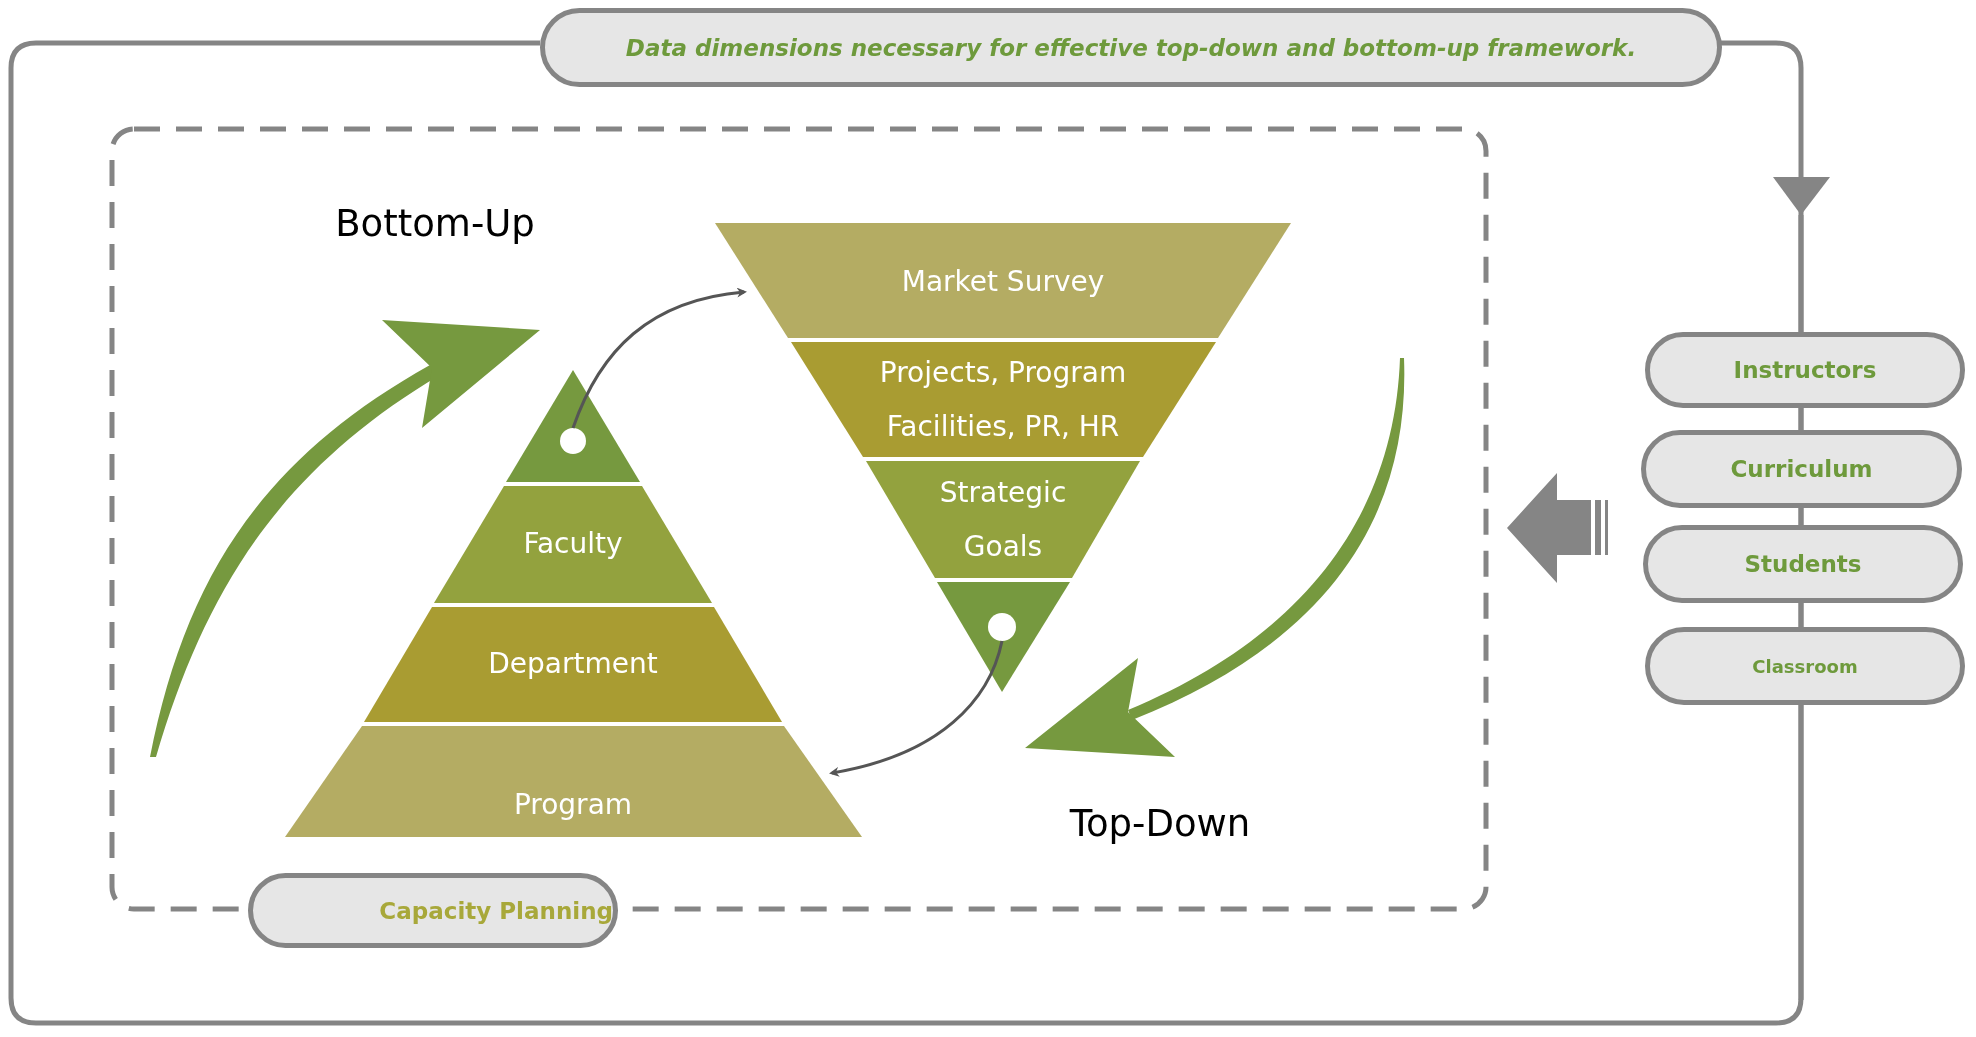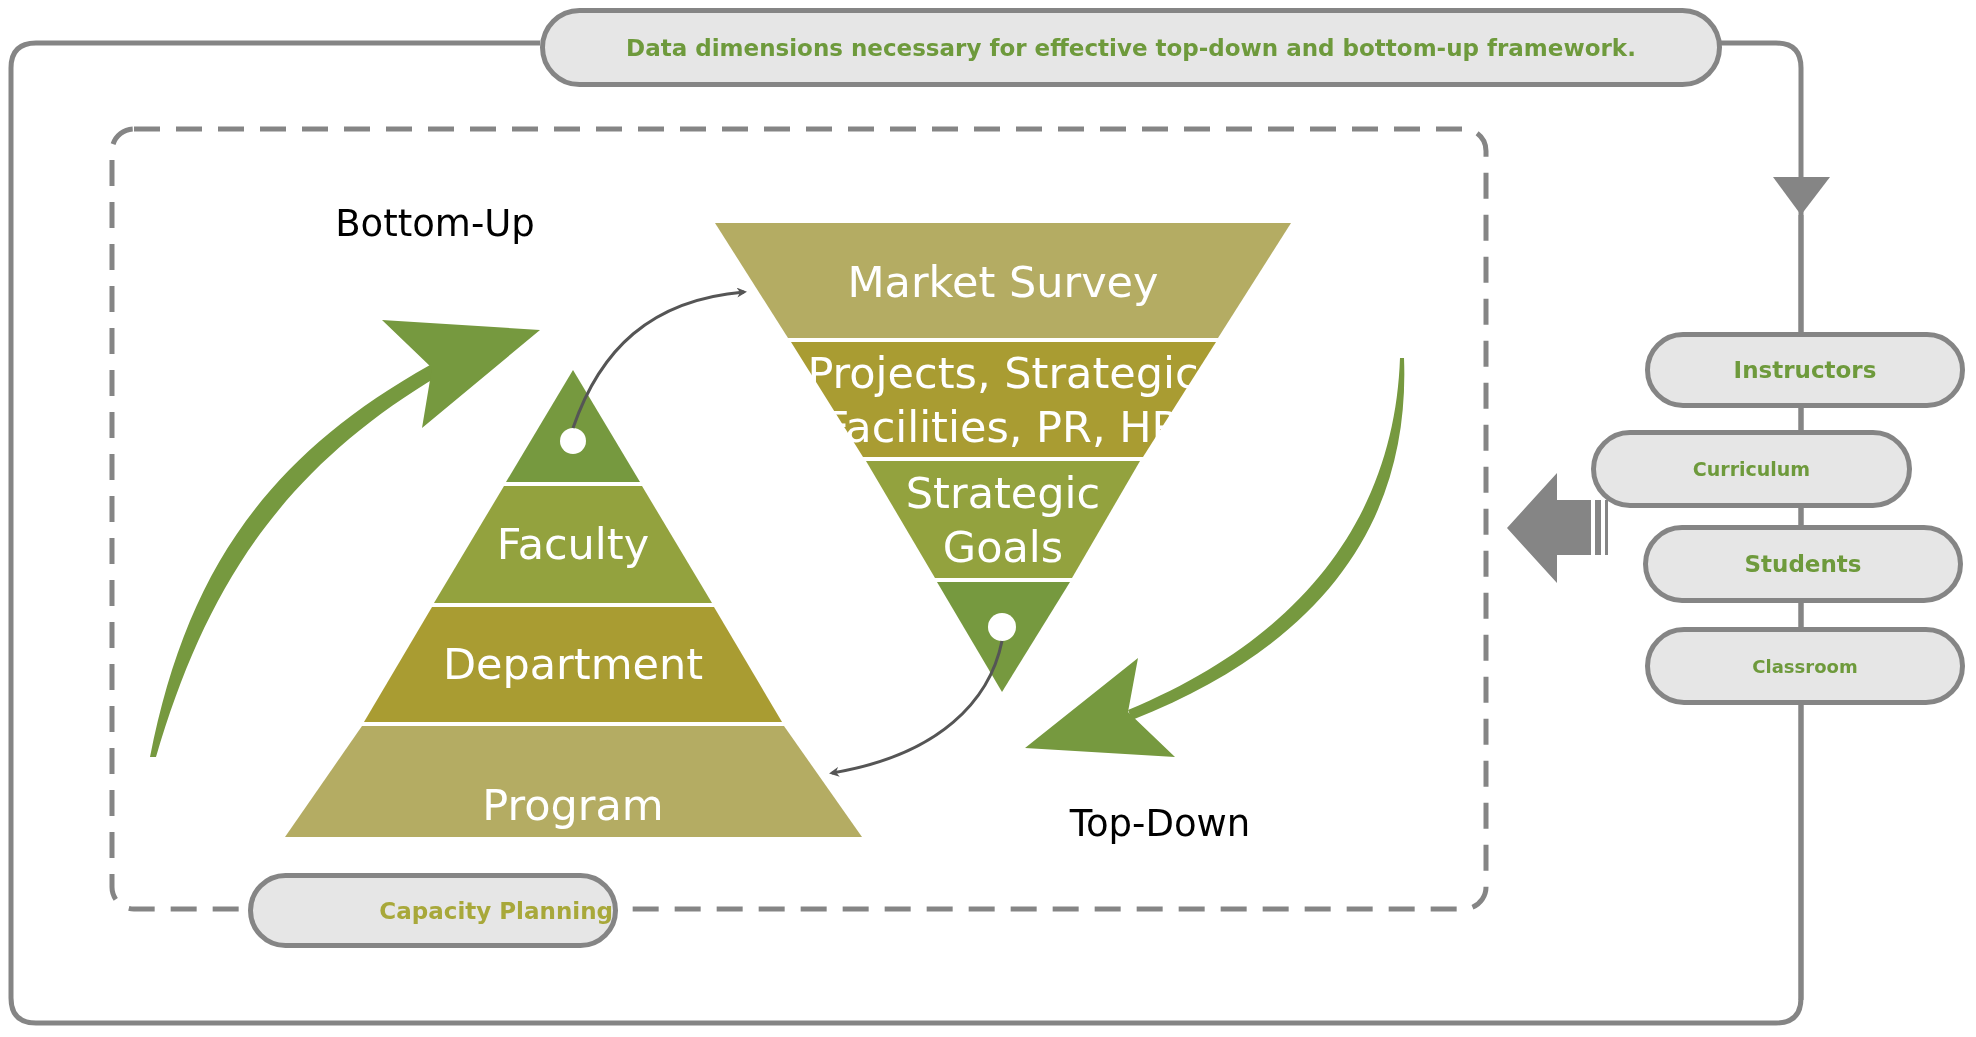--- a/index.html
+++ b/index.html
@@ -1,20 +1,20 @@
 <!DOCTYPE html>
 <html><head>
 <meta charset="utf-8">
 <style>
   html, body { margin: 0; padding: 0; background: #ffffff; }
   body { width: 1976px; height: 1037px; position: relative; overflow: hidden; font-family: "Liberation Sans", sans-serif; }
   #canvas { position: absolute; left: 0; top: 0; width: 1976px; height: 1037px; }
   .lbl { position: absolute; display: flex; align-items: center; justify-content: center; text-align: center; }
   .pill { position: absolute; box-sizing: border-box; background: #e6e6e6; border: 5px solid #858585; border-radius: 40px; display: flex; align-items: center; justify-content: center; font-family: "DejaVu Sans", sans-serif; font-weight: bold; color: #6e9a3c; }
-  .band-text { color: #ffffff; font-family: "DejaVu Sans", sans-serif; font-size: 43px; line-height: 54px; }
+  .band-text { color: #ffffff; font-family: "DejaVu Sans", sans-serif; font-size: 28px; line-height: 54px; }
   .heading { color: #000000; font-family: "DejaVu Sans", sans-serif; font-size: 37px; }
 </style>
 </head>
 <body>
 
 <svg id="canvas" viewBox="0 0 1976 1037" xmlns="http://www.w3.org/2000/svg">
   <defs>
     <marker id="grayhead" markerWidth="10" markerHeight="10" refX="7" refY="5" orient="auto" markerUnits="userSpaceOnUse">
       <path d="M0,0 L10,5 L0,10 L3,5 Z" fill="#555555"></path>
     </marker>
@@ -53,45 +53,45 @@
 
   <g fill="#858585">
     <polygon points="1507,528 1557,473 1557,500 1591,500 1591,555 1557,555 1557,583"></polygon>
     <rect x="1595" y="500" width="6" height="55"></rect>
     <rect x="1605" y="500" width="3" height="55"></rect>
   </g>
 
   <line x1="1801" y1="215" x2="1801" y2="1000" stroke="#858585" stroke-width="5"></line>
 </svg>
 
-<div class="pill" style="left:540px; top:8px; width:1182px; height:79px; border-radius:40px; font-size:23px;">
+<div class="pill" style="left:540px; top:8px; width:1182px; height:79px; border-radius:40px; font-size:23px;font-style:italic;">
   <span>Data dimensions necessary for effective top-down and bottom-up framework.</span>
 </div>
 
 <div class="lbl heading" style="left:320px; top:155px; width:230px; height:56px;margin-top:40px;">Bottom-Up</div>
 <div class="lbl heading" style="left:1050px; top:795px; width:220px; height:56px;">Top-Down</div>
 
 <div class="lbl band-text" style="left:434px; top:516px; width:278px; height:56px;">Faculty</div>
 <div class="lbl band-text" style="left:400px; top:636px; width:346px; height:56px;">Department</div>
 <div class="lbl band-text" style="left:380px; top:777px; width:386px; height:56px;">Program</div>
 
 <div class="lbl band-text" style="left:760px; top:254px; width:486px; height:56px;">Market Survey</div>
-<div class="lbl band-text" style="left:780px; top:346px; width:446px; height:54px;">Projects, Strategic</div>
+<div class="lbl band-text" style="left:780px; top:346px; width:446px; height:54px;">Projects, Program</div>
 <div class="lbl band-text" style="left:780px; top:400px; width:446px; height:54px;">Facilities, PR, HR</div>
 <div class="lbl band-text" style="left:860px; top:466px; width:286px; height:54px;text-align:center;">Strategic</div>
 <div class="lbl band-text" style="left:860px; top:520px; width:286px; height:54px;">Goals</div>
 
 <div class="pill" style="left:248px; top:873px; width:370px; height:75px; font-size:23px; color:#a8a83a;justify-content:flex-end;">
   <span>Capacity Planning</span>
 </div>
 
 <div class="pill" style="left:1645px; top:332px; width:320px; height:76px; font-size:23px;justify-content:center;">
   <span>Instructors</span>
 </div>
-<div class="pill" style="left:1591px; top:430px; width:321px; height:78px; font-size:19px;">
+<div class="pill" style="left:1641px; top:430px; width:321px; height:78px; font-size:23px;">
   <span>Curriculum</span>
 </div>
 <div class="pill" style="left:1643px; top:525px; width:320px; height:78px; font-size:23px;">
   <span>Students</span>
 </div>
 <div class="pill" style="left:1645px; top:627px; width:320px; height:78px; font-size:18px;">
   <span>Classroom</span>
 </div>
 
 </body></html>

